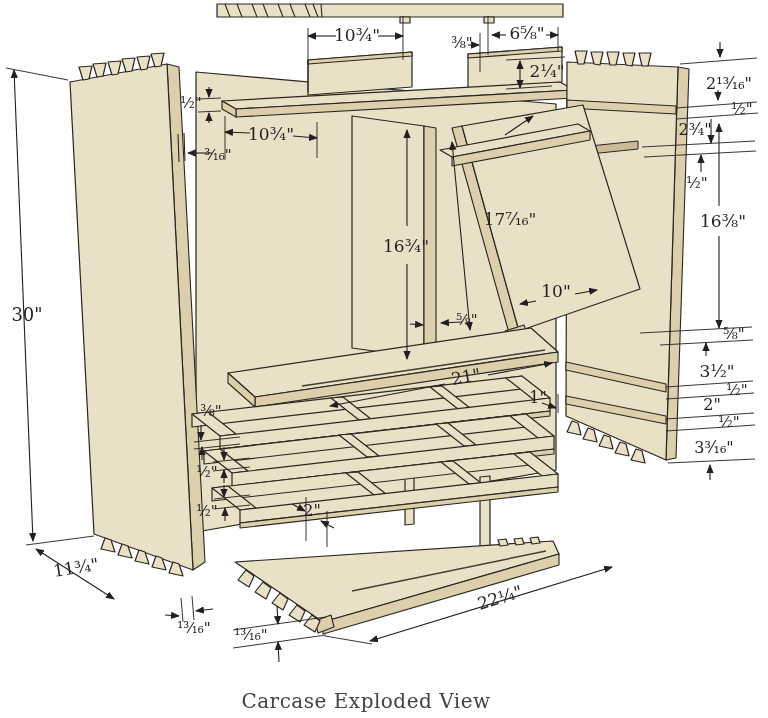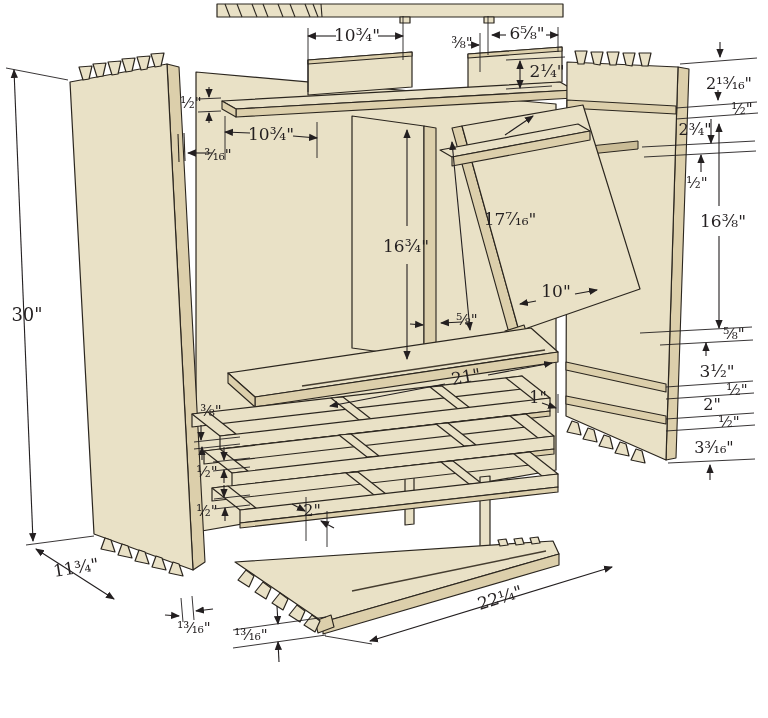--- a/index.html
+++ b/index.html
@@ -344,14 +344,15 @@
       <span class="dim-label" style="left: 211px; top: 411px; font-size: 15px;">³⁄₈"</span>
       <span class="dim-label" style="left: 207px; top: 472px; font-size: 15px;">¹⁄₂"</span>
       <span class="dim-label" style="left: 207px; top: 511px; font-size: 15px;">¹⁄₂"</span>
       <span class="dim-label" style="left: 312px; top: 511px; font-size: 16px;">2"</span>
       <span class="dim-label" style="left: 76px; top: 568px; font-size: 17px; transform: translate(-50%, -50%) rotate(-9deg);">11³⁄₄"</span>
       <span class="dim-label" style="left: 194px; top: 628px; font-size: 15px;">¹³⁄₁₆"</span>
       <span class="dim-label" style="left: 251px; top: 635px; font-size: 15px;">¹³⁄₁₆"</span>
       <span class="dim-label" style="left: 500px; top: 598px; font-size: 17px; transform: translate(-50%, -50%) rotate(-17deg);">22¹⁄₄"</span>
     </div>
 
+<div class="caption">Carcase Exploded View</div>
 
 </div>
 
 </body></html>

